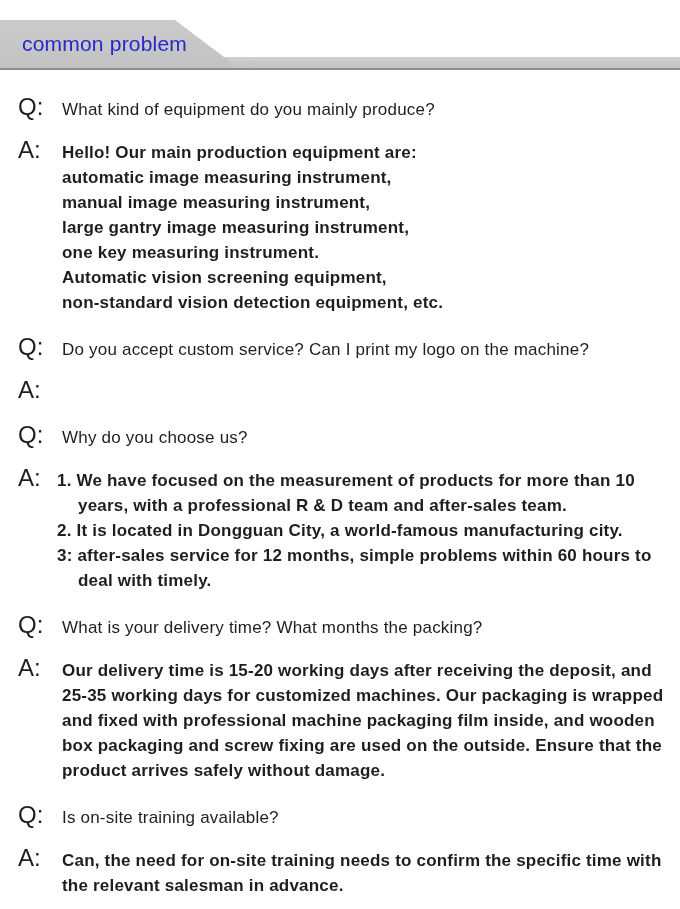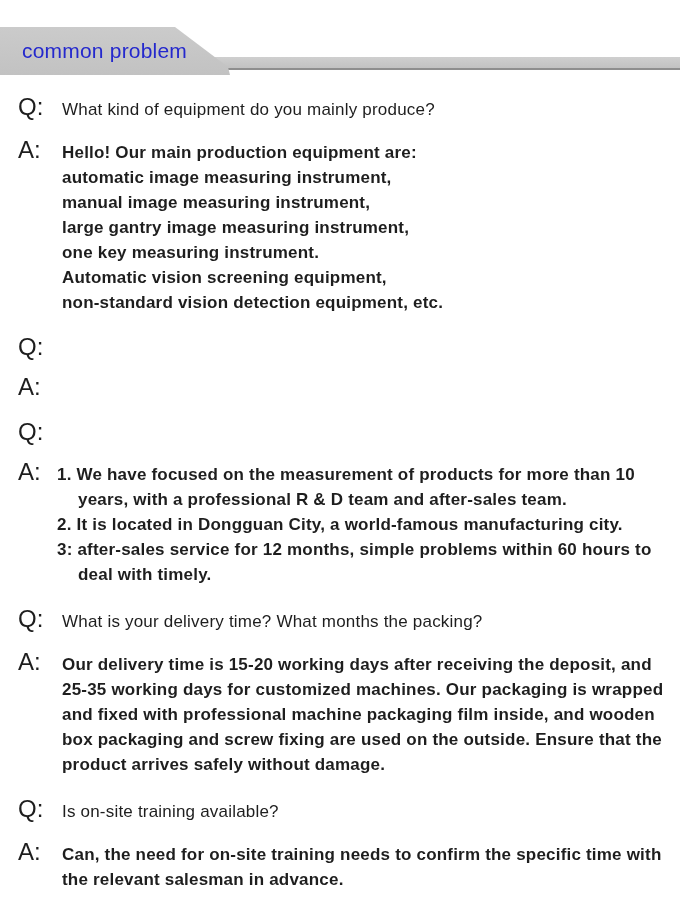--- a/index.html
+++ b/index.html
@@ -19,21 +19,21 @@
   }
   .header-divider {
     position: absolute; left: 0; right: 0; top: 68px; height: 2px;
     background: #8e8e8e;
   }
   .header-tab {
     position: absolute; left: 0; top: 20px; width: 230px; height: 48px;
     background: linear-gradient(#cbcbcb, #c2c2c2);
     clip-path: polygon(0 0, 175px 0, 228px 40px, 230px 48px, 0 48px);
     display: flex; align-items: center;
-    padding-left: 22px; box-sizing: border-box; margin-top: 7px;
+    padding-left: 22px; box-sizing: border-box;
   }
   .header-tab-label {
     font-size: 21px;
     letter-spacing: 0.2px;
     font-weight: 400;
   }
   .faq-list { padding: 23px 12px 0 18px; }
   .qa { margin-bottom: 18px; }
   .q-row {
     display: flex; align-items: baseline; margin-bottom: 13px;
@@ -82,28 +82,30 @@
 manual image measuring instrument,
 large gantry image measuring instrument,
 one key measuring instrument.
 Automatic vision screening equipment,
 non-standard vision detection equipment, etc.</div>
       </div>
     </section>
     <section class="qa">
       <div class="q-row">
         <span class="qa-label">Q:</span>
+        <p class="q-text">Do you accept custom service? Can I print my logo on the machine?</p>
       </div>
       <div class="a-row">
         <span class="qa-label">A:</span>
       </div>
     </section>
     <section class="qa">
       <div class="q-row">
         <span class="qa-label">Q:</span>
+        <p class="q-text">Why do you choose us?</p>
       </div>
       <div class="a-row">
         <span class="qa-label">A:</span>
         <div class="a-body"><div class="a-list-item"><span class="a-num">1.</span> <span class="a-li-text">We have focused on the measurement of products for more than 10
 years, with a professional R &amp; D team and after-sales team.</span></div><div class="a-list-item"><span class="a-num">2.</span> <span class="a-li-text">It is located in Dongguan City, a world-famous manufacturing city.</span></div><div class="a-list-item"><span class="a-num">3:</span> <span class="a-li-text">after-sales service for 12 months, simple problems within 60 hours to
 deal with timely.</span></div></div>
       </div>
     </section>
     <section class="qa">
       <div class="q-row">

